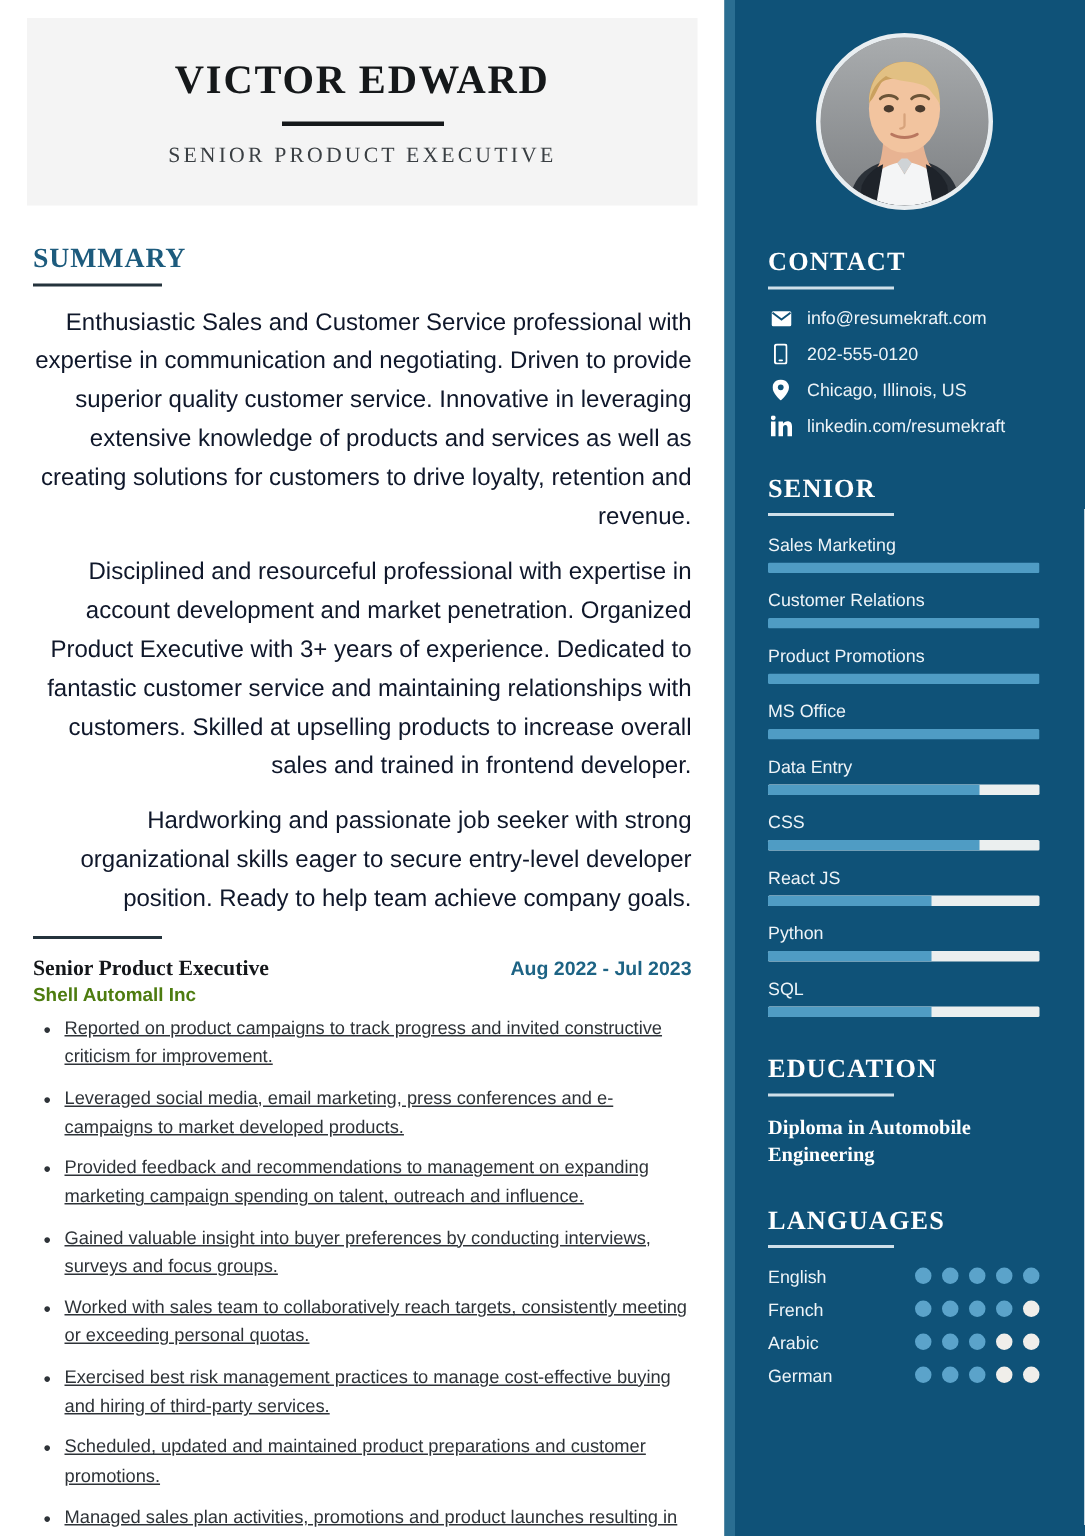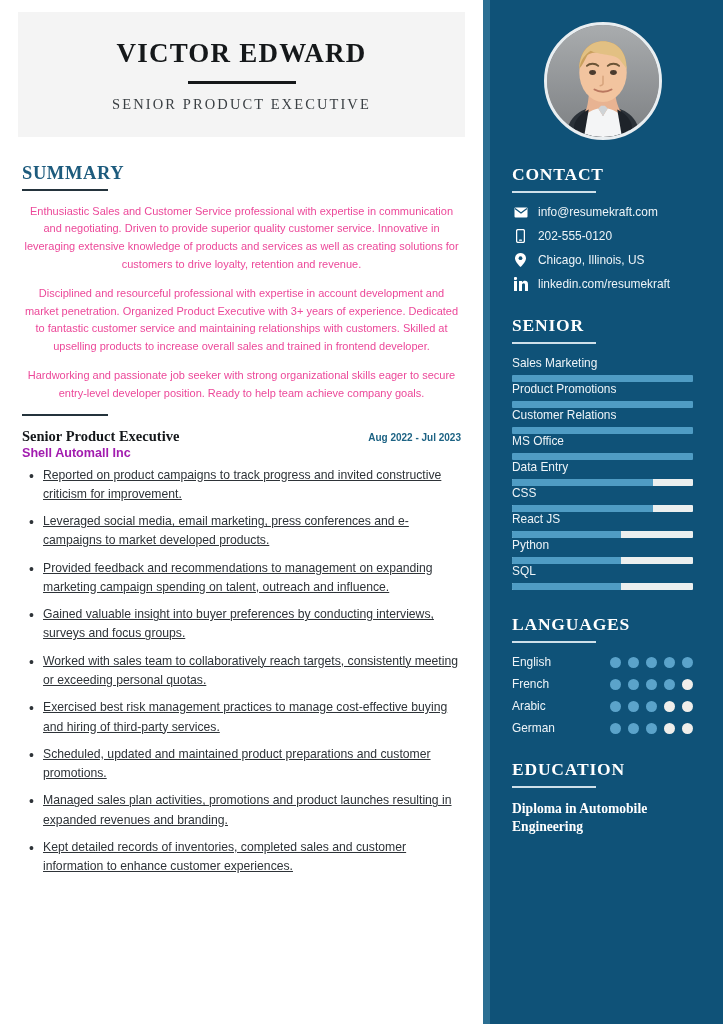--- a/index.html
+++ b/index.html
@@ -43,40 +43,40 @@
     font-family: "Liberation Serif", serif;
     font-weight: bold;
     font-size: 18.5px;
     letter-spacing: 0.6px;
     color: #1d5b7d;
     margin-top: 26px;
   }
   .sec-rule { width: 86px; height: 2px; background: #24333c; margin: 5px 0 12px 0; }
 
   .para {
-    font-size: 11px;
+    font-size: 16px;
     line-height: 1.62;
-    color: #ec4899;
+    color: #0f172a;
     margin-bottom: 11px;
-    text-align: center;
+    text-align: right;
   }
 
   .job-row { display: flex; justify-content: space-between; align-items: baseline; }
   .job-role {
     font-family: "Liberation Serif", serif;
     font-weight: bold;
     font-size: 14.5px;
     color: #14171a;
   }
   .job-dates {
-    font-size: 10px; font-weight: bold; color: #1d6384;
+    font-size: 13px; font-weight: bold; color: #1d6384;
     white-space: nowrap;
   }
   .job-company {
-    font-size: 12.6px; font-weight: bold; color: #a21caf;
+    font-size: 12.6px; font-weight: bold; color: #4d7c0f;
     margin-top: 1px; margin-bottom: 6px;
   }
   ul.bullets { list-style: none; }
   ul.bullets li {
     position: relative;
     padding-left: 21px;
     font-size: 12.2px;
     line-height: 1.58;
     color: #2e3338;
     margin-bottom: 8px;
@@ -127,21 +127,21 @@
     font-size: 11.9px;
     color: #eef4f8;
   }
   .contact-ico {
     width: 17px; margin-right: 9px; flex: 0 0 17px;
     display: flex; align-items: center; justify-content: center;
     color: #ffffff;
   }
   .contact-ico svg { display: block; }
 
-  .skill { }
+  .skill { margin-bottom: 11px; }
   .skill-name { font-size: 11.9px; color: #eef4f8; margin-bottom: 5px; }
   .skill-track {
     width: 100%; height: 7px; background: #ebefef; border-radius: 1px;
     overflow: hidden;
   }
   .skill-fill { height: 100%; background: #4f9cc4; }
 
   .lang-row { display: flex; align-items: center; margin-bottom: 8px; }
   .lang-name { font-size: 11.9px; color: #eef4f8; width: 98px; }
   .dots { display: flex; gap: 7px; }
@@ -293,38 +293,38 @@
         <div class="side-head">SENIOR</div>
         <div class="side-rule"></div>
         <div id="skills-list">
             <div class="skill">
               <div class="skill-name">Sales Marketing</div>
               <div class="skill-track">
                 <div class="skill-fill" style="width: 100%;"></div>
               </div>
             </div>
             <div class="skill">
+              <div class="skill-name">Customer Relations</div>
+              <div class="skill-track">
+                <div class="skill-fill" style="width: 100%;"></div>
+              </div>
+            </div>
+            <div class="skill">
               <div class="skill-name">Product Promotions</div>
               <div class="skill-track">
                 <div class="skill-fill" style="width: 100%;"></div>
               </div>
             </div>
             <div class="skill">
-              <div class="skill-name">Customer Relations</div>
+              <div class="skill-name">MS Office</div>
               <div class="skill-track">
                 <div class="skill-fill" style="width: 100%;"></div>
               </div>
             </div>
             <div class="skill">
-              <div class="skill-name">MS Office</div>
-              <div class="skill-track">
-                <div class="skill-fill" style="width: 100%;"></div>
-              </div>
-            </div>
-            <div class="skill">
               <div class="skill-name">Data Entry</div>
               <div class="skill-track">
                 <div class="skill-fill" style="width: 78%;"></div>
               </div>
             </div>
             <div class="skill">
               <div class="skill-name">CSS</div>
               <div class="skill-track">
                 <div class="skill-fill" style="width: 78%;"></div>
               </div>
@@ -341,20 +341,26 @@
                 <div class="skill-fill" style="width: 60%;"></div>
               </div>
             </div>
             <div class="skill">
               <div class="skill-name">SQL</div>
               <div class="skill-track">
                 <div class="skill-fill" style="width: 60%;"></div>
               </div>
             </div>
           </div>
+      </div>
+
+      <div>
+        <div class="side-head">EDUCATION</div>
+        <div class="side-rule"></div>
+        <div class="edu-degree">Diploma in Automobile Engineering</div>
       </div>
 
       <div>
         <div class="side-head">LANGUAGES</div>
         <div class="side-rule"></div>
         <div id="languages-list">
             <div class="lang-row">
               <div class="lang-name">English</div>
               <div class="dots">
                 <span class="dot on"></span>
@@ -390,21 +396,15 @@
                 <span class="dot on"></span>
                 <span class="dot on"></span>
                 <span class="dot on"></span>
                 <span class="dot"></span>
                 <span class="dot"></span>
               </div>
             </div>
           </div>
       </div>
 
-      <div>
-        <div class="side-head">EDUCATION</div>
-        <div class="side-rule"></div>
-        <div class="edu-degree">Diploma in Automobile Engineering</div>
-      </div>
-
     </div>
   </div>
 </div>
 
 </body></html>

